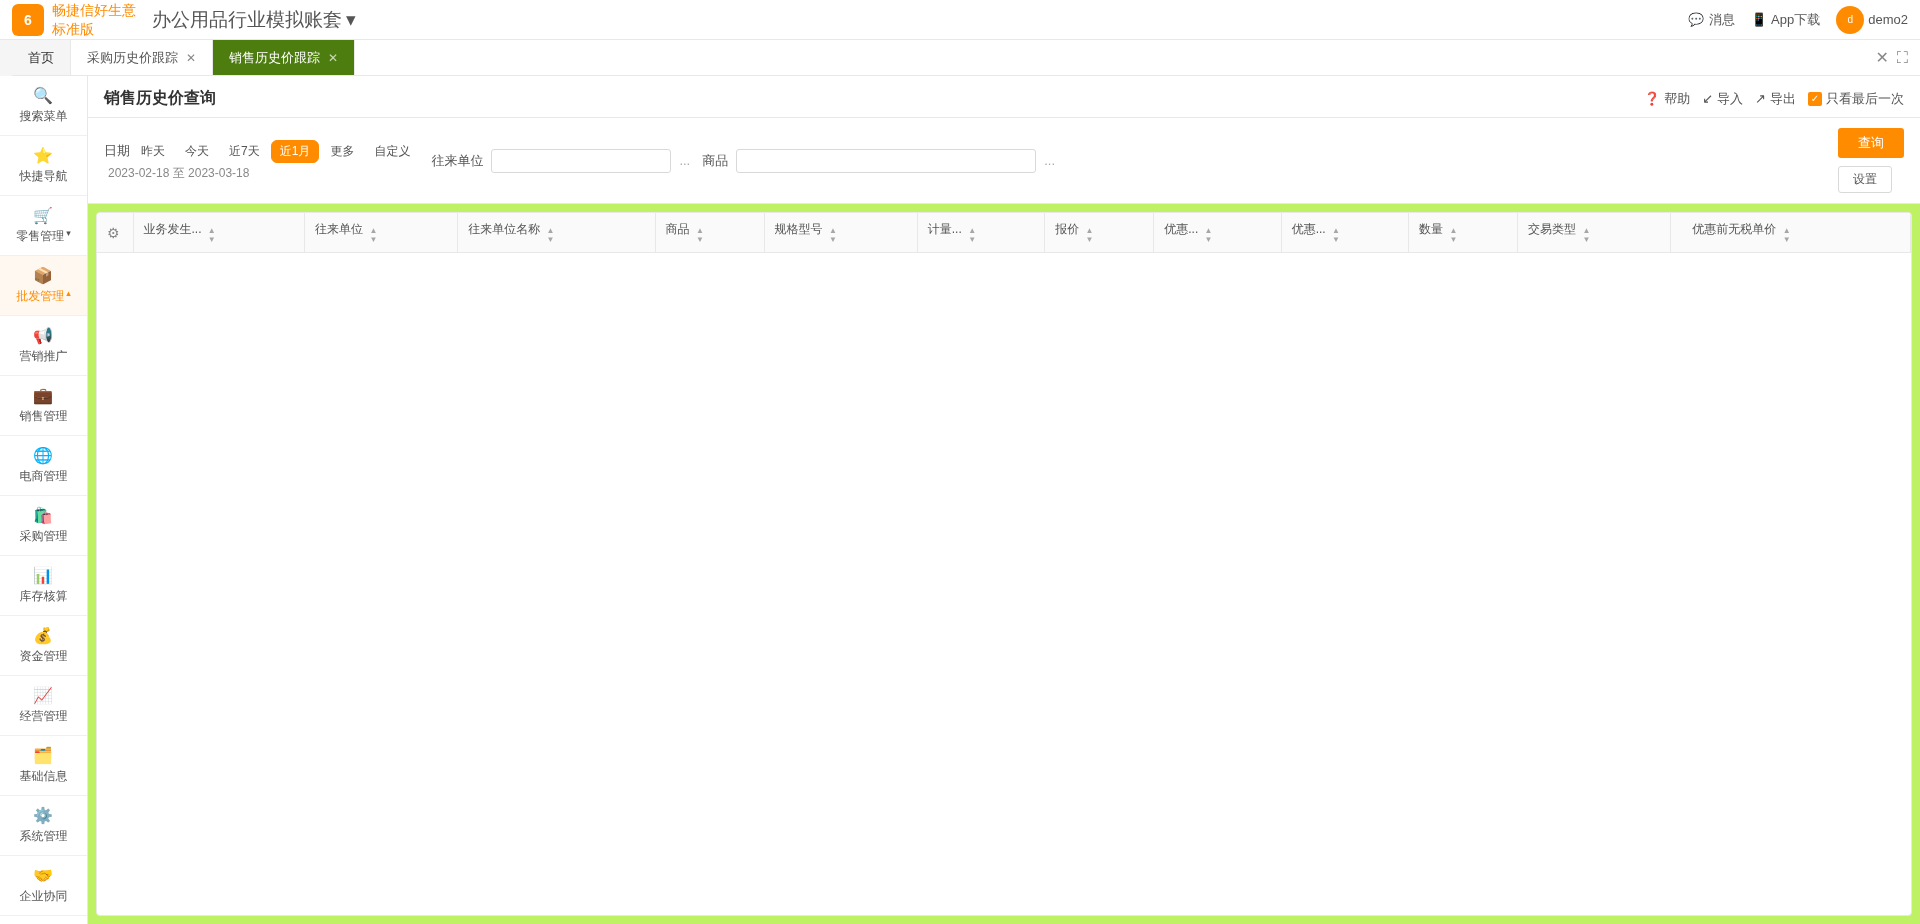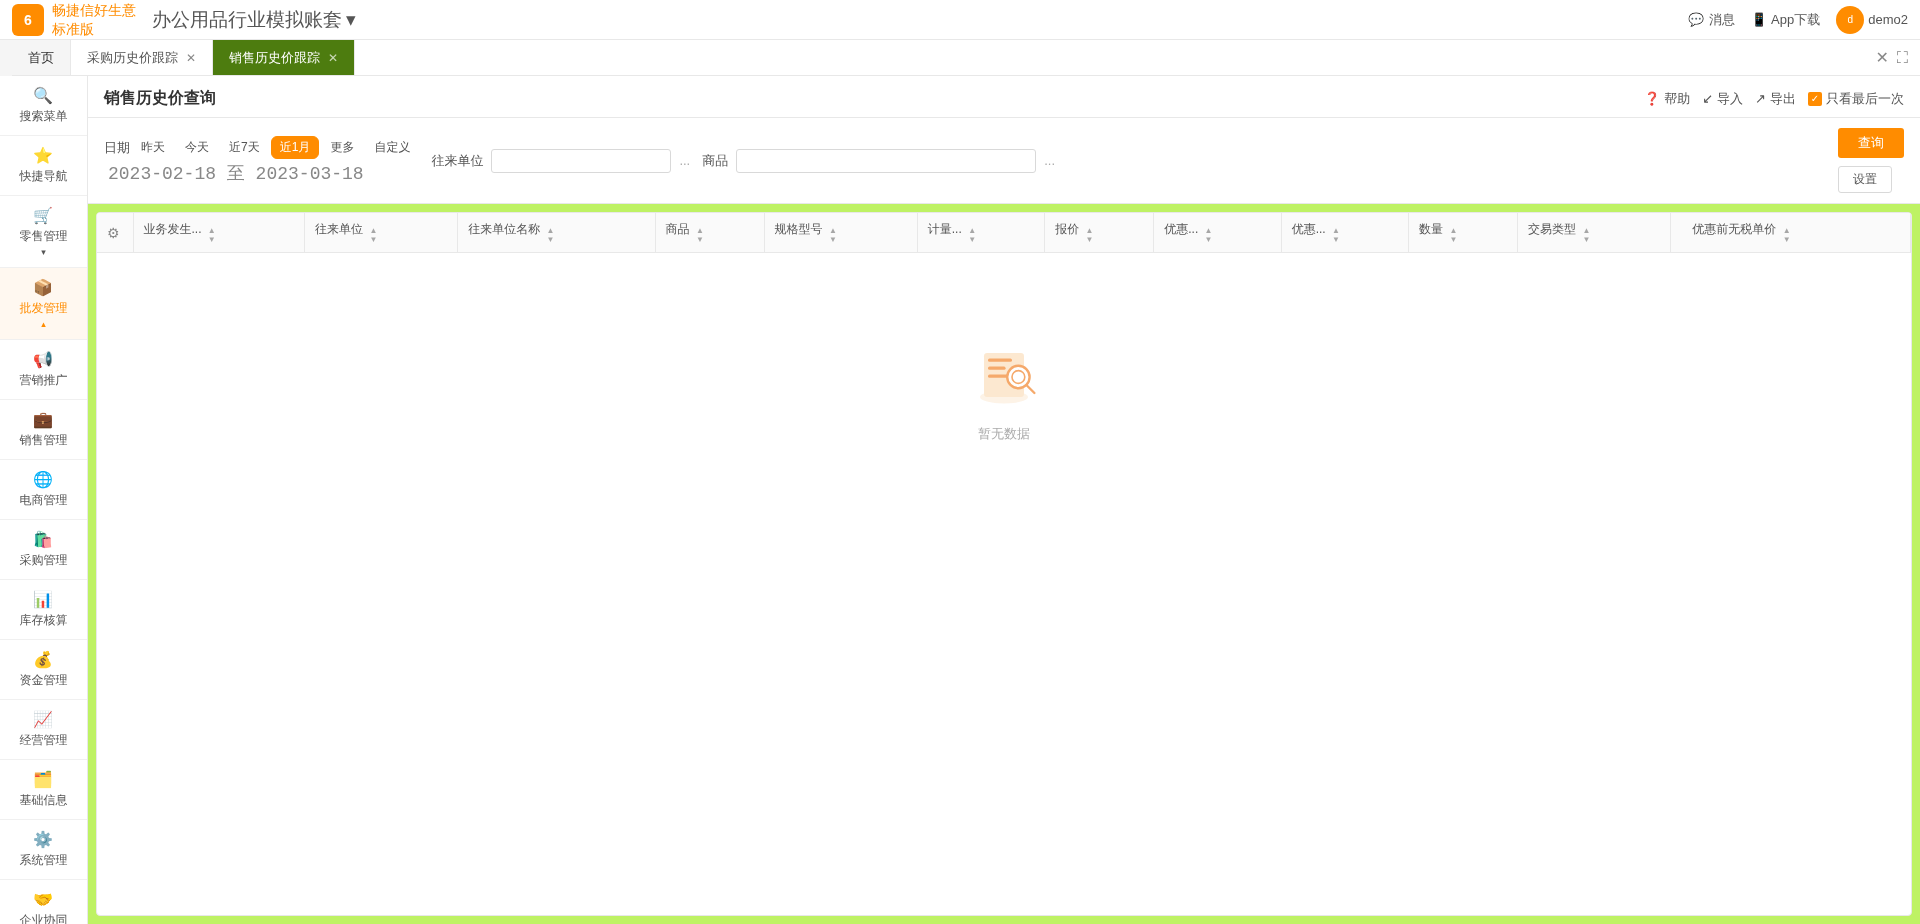--- a/index.html
+++ b/index.html
@@ -25,41 +25,41 @@
     .tabbar-action { cursor: pointer; color: #888; font-size: 16px; }
 
     
     .main-layout { display: flex; flex: 1; overflow: hidden; }
 
     
     .sidebar { width: 88px; background: #fff; border-right: 1px solid #e8e8e8; display: flex; flex-direction: column; overflow-y: auto; flex-shrink: 0; }
     .sidebar-item { display: flex; flex-direction: column; align-items: center; padding: 10px 4px; cursor: pointer; color: #555; font-size: 12px; gap: 3px; border-bottom: 1px solid #f0f0f0; }
     .sidebar-item.active { background: #fff8f0; color: #ff8c00; }
     .sidebar-item .icon { font-size: 16px; }
-    .sidebar-item-with-arrow { display: flex; align-items: center; width: 100%; justify-content: center; gap: 2px; flex-direction: column; }
+    .sidebar-item-with-arrow { display: flex; align-items: flex-start; width: 100%; justify-content: center; gap: 2px; }
 
     
     .content { flex: 1; display: flex; flex-direction: column; overflow: hidden; background: #bef264; justify-content: flex-end; }
 
     
     .page-header { background: #fff; padding: 12px 16px 8px; border-bottom: 1px solid #e8e8e8; flex-shrink: 0; display: flex; align-items: center; justify-content: space-between; }
     .page-title { font-size: 16px; font-weight: bold; color: #333; }
     .page-actions { display: flex; align-items: center; gap: 12px; color: #555; font-size: 13px; }
     .page-action { display: flex; align-items: center; gap: 4px; cursor: pointer; }
     .checkbox-label { display: flex; align-items: center; gap: 4px; cursor: pointer; }
     .checkbox-checked { width: 14px; height: 14px; background: #ff8c00; border-radius: 2px; display: flex; align-items: center; justify-content: center; color: white; font-size: 10px; }
 
     
     .filter-bar { background: #fff; padding: 10px 16px; border-bottom: 1px solid #e8e8e8; flex-shrink: 0; display: flex; align-items: center; gap: 12px; flex-wrap: wrap; }
     .filter-group { display: flex; align-items: center; gap: 8px; }
     .filter-label { color: #555; font-size: 13px; white-space: nowrap; }
     .date-btn-group { display: flex; align-items: center; gap: 2px; }
     .date-btn { padding: 2px 8px; border-radius: 3px; cursor: pointer; font-size: 12px; color: #555; border: 1px solid transparent; }
     .date-btn.active { background: #ff8c00; color: white; border-color: #ff8c00; border-radius: 6px; }
-    .date-range { font-size: 18px; color: #888; margin-left: 4px; font-family: Liberation Mono, monospace; }
+    .date-range { font-size: 12px; color: #888; margin-left: 4px; }
     .filter-input { border: 1px solid #d9d9d9; border-radius: 3px; padding: 4px 8px; font-size: 12px; min-width: 200px; outline: none; }
     .filter-ellipsis { color: #aaa; font-size: 13px; cursor: pointer; }
     .filter-actions { display: flex; gap: 8px; margin-left: auto; align-items: flex-start; flex-direction: column; }
     .btn-query { background: #ff8c00; color: white; border: none; padding: 6px 20px; border-radius: 3px; cursor: pointer; font-size: 13px; }
     .btn-settings { background: #fff; color: #555; border: 1px solid #d9d9d9; padding: 4px 14px; border-radius: 3px; cursor: pointer; font-size: 12px; }
 
     
     .table-container { flex: 1; background: #fff; margin: 8px; border-radius: 4px; border: 1px solid #e8e8e8; overflow: auto; }
     .table { width: 100%; border-collapse: collapse; }
     .table th { background: #fafafa; border-bottom: 1px solid #e8e8e8; border-right: 1px solid #e8e8e8; padding: 8px 10px; font-size: 12px; color: #555; text-align: left; white-space: nowrap; font-weight: normal; position: sticky; top: 0; z-index: 1; }
@@ -350,29 +350,16 @@
                 <span class="sort-icon">▲</span>
                 <span class="sort-icon">▼</span>
               </span>
             </th>
           </tr>
         </thead>
         <tbody>
         </tbody>
       </table>
 
-      <div class="empty-state">
-        <svg class="empty-icon" viewBox="0 0 100 100" xmlns="http://www.w3.org/2000/svg">
-          <ellipse cx="50" cy="80" rx="30" ry="8" fill="#fce8d0" opacity="0.5"></ellipse>
-          <rect x="25" y="25" width="50" height="55" rx="4" fill="#fce8d0"></rect>
-          <rect x="30" y="32" width="30" height="4" rx="2" fill="#f5a96b"></rect>
-          <rect x="30" y="42" width="22" height="4" rx="2" fill="#f5a96b"></rect>
-          <rect x="30" y="52" width="26" height="4" rx="2" fill="#f5a96b"></rect>
-          <circle cx="68" cy="55" r="14" fill="#fff" stroke="#f5a96b" stroke-width="3"></circle>
-          <line x1="78" y1="65" x2="88" y2="75" stroke="#f5a96b" stroke-width="3" stroke-linecap="round"></line>
-          <circle cx="68" cy="55" r="8" fill="none" stroke="#f5a96b" stroke-width="2"></circle>
-        </svg>
-        <span>暂无数据</span>
-      </div>
     </div>
 
   </div>
 </div>
 
 </body></html>

